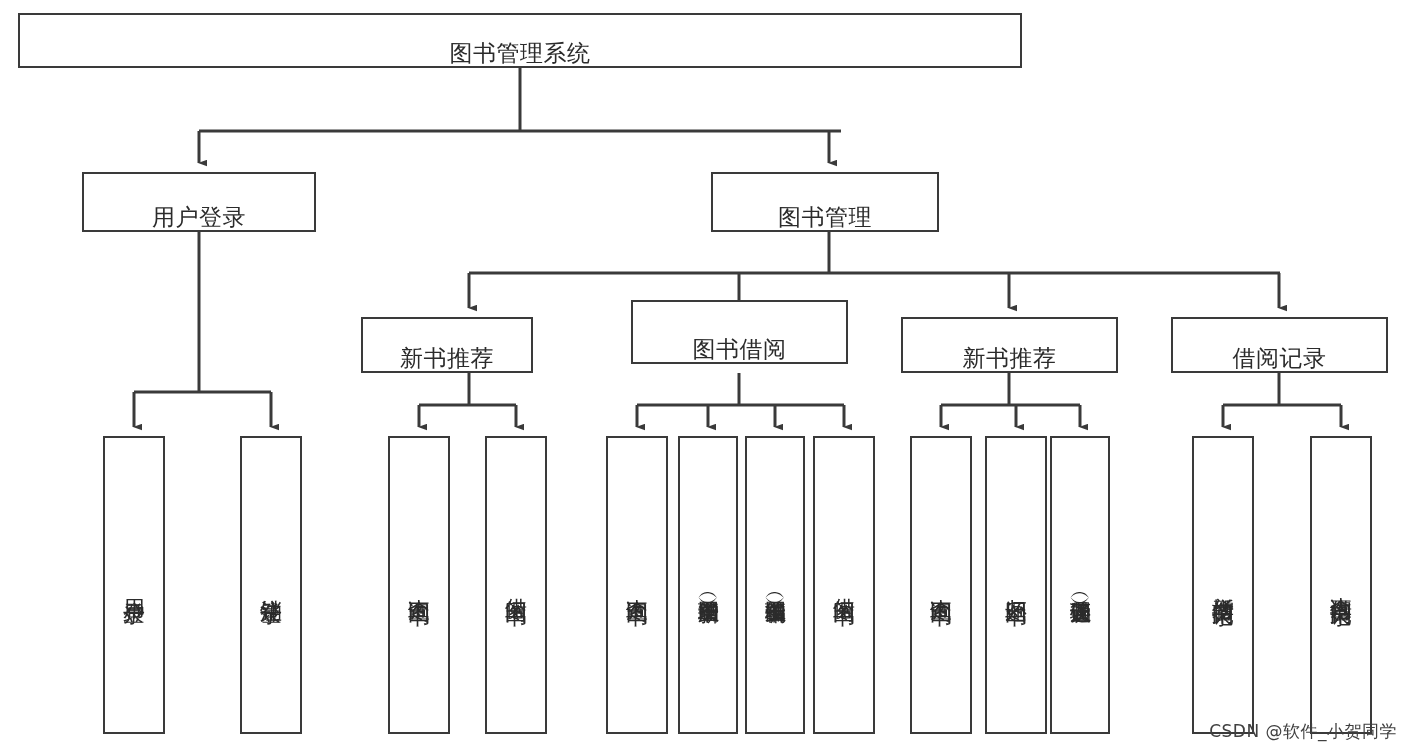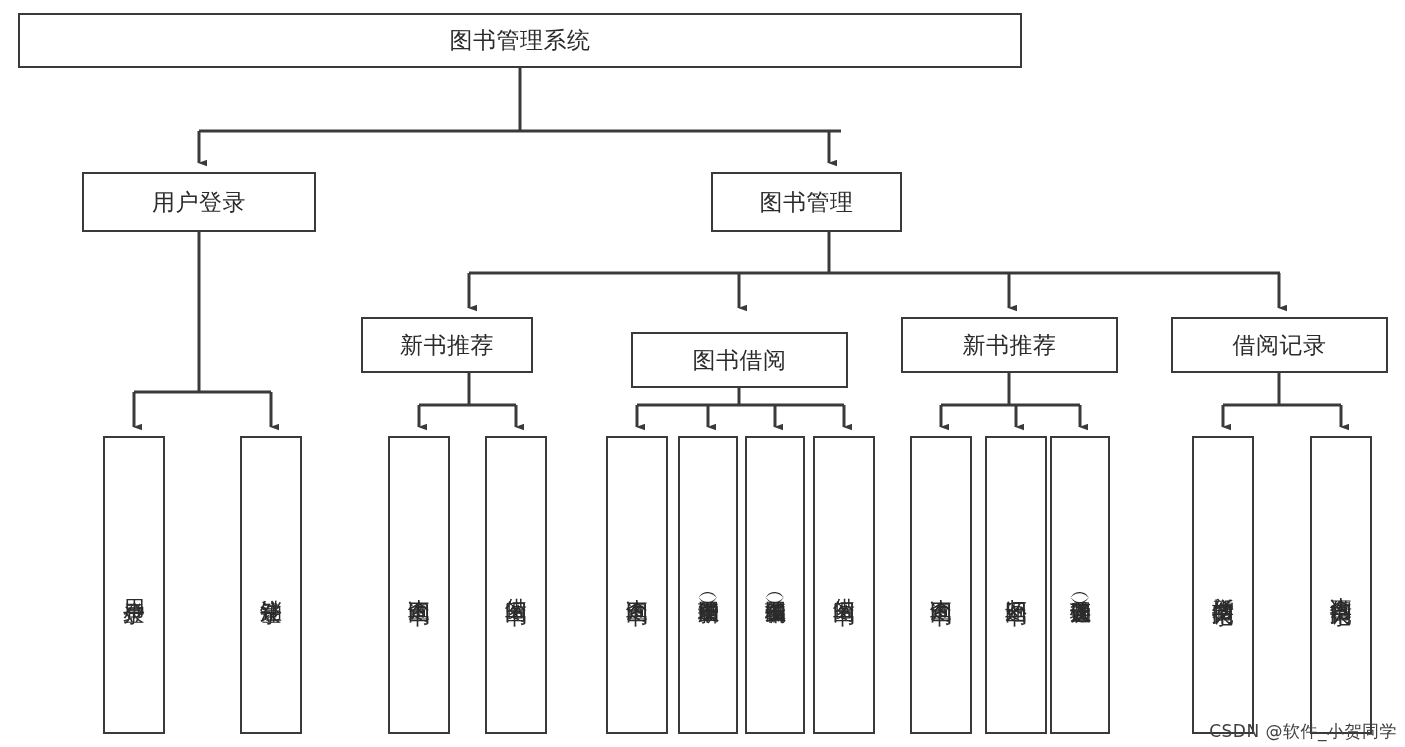--- a/index.html
+++ b/index.html
@@ -23,21 +23,21 @@
     top: 0;
     width: 1405px;
     height: 747px;
   }
   .node {
     position: absolute;
     box-sizing: border-box;
     border: 2.5px solid #3a3a3a;
     background: #ffffff;
     display: flex;
-    align-items: center;
+    align-items: flex-end;
     justify-content: center;
     color: #2b2b2b;
   }
   .node-label {
     font-size: 23px;
     line-height: 1.15;
     letter-spacing: 0.5px;
     white-space: nowrap;
     color: #2b2b2b;
   }
@@ -125,28 +125,28 @@
     </g>
   </svg>
 
   <div class="node" id="n-root" style="left: 18px; top: 13px; width: 1004px; height: 55px;">
     <span class="node-label">图书管理系统</span>
   </div>
 
   <div class="node" id="n-l2-0" style="left: 82px; top: 172px; width: 234px; height: 60px;">
     <span class="node-label">用户登录</span>
   </div>
-  <div class="node" id="n-l2-1" style="left: 711px; top: 172px; width: 191px; height: 60px;">
+  <div class="node" id="n-l2-1" style="left: 711px; top: 172px; width: 228px; height: 60px;">
     <span class="node-label">图书管理</span>
   </div>
 
   <div class="node" id="n-l3-0" style="left: 361px; top: 317px; width: 172px; height: 56px;">
     <span class="node-label">新书推荐</span>
   </div>
-  <div class="node" id="n-l3-1" style="left: 631px; top: 332px; width: 217px; height: 56px;">
+  <div class="node" id="n-l3-1" style="left: 631px; top: 300px; width: 217px; height: 64px;">
     <span class="node-label">图书借阅</span>
   </div>
   <div class="node" id="n-l3-2" style="left: 901px; top: 317px; width: 217px; height: 56px;">
     <span class="node-label">新书推荐</span>
   </div>
   <div class="node" id="n-l3-3" style="left: 1171px; top: 317px; width: 217px; height: 56px;">
     <span class="node-label">借阅记录</span>
   </div>
 
   <div class="node leaf" id="n-lf-0" style="left: 103px; top: 436px; width: 62px; height: 298px;">

